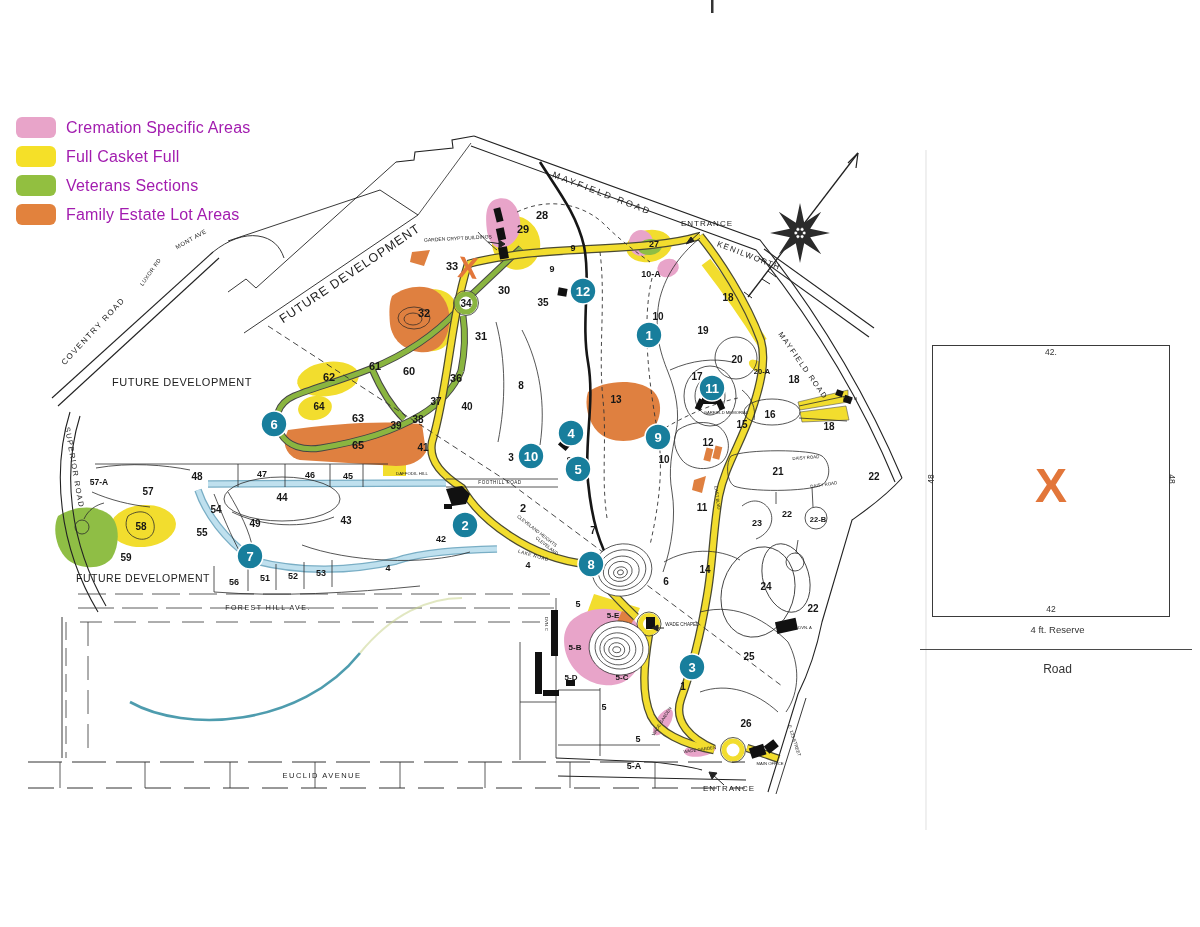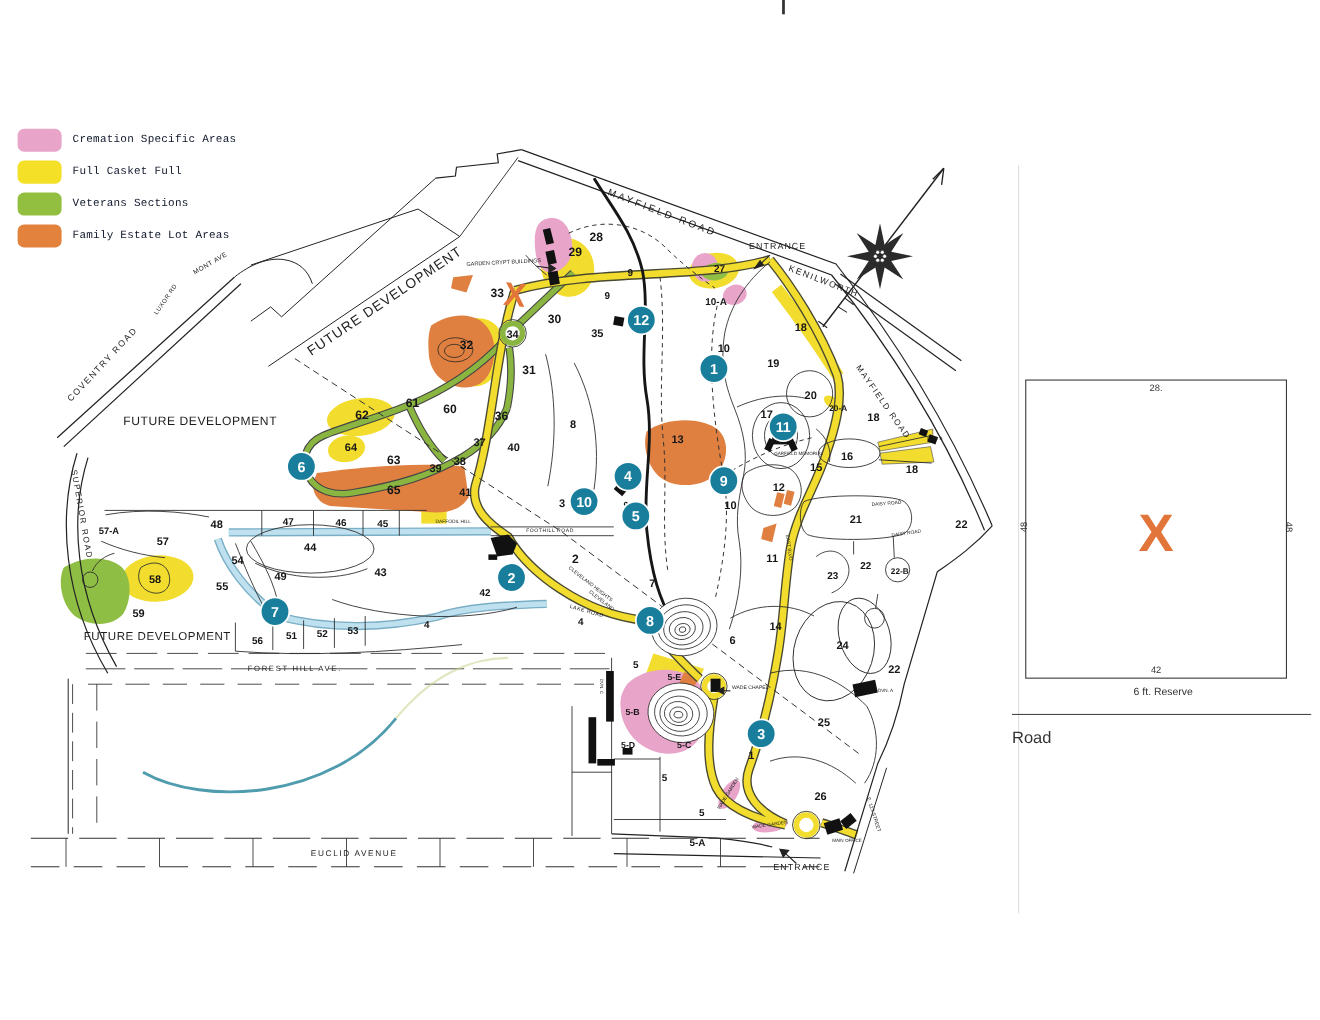--- a/index.html
+++ b/index.html
@@ -5,21 +5,21 @@
   html,body{margin:0;padding:0;}
   body{width:1200px;height:927px;background:#ffffff;position:relative;overflow:hidden;
        font-family:"Liberation Sans",sans-serif;}
   #stage{position:absolute;inset:0;width:1200px;height:927px;}
   svg{position:absolute;left:0;top:0;}
 
   
   #legend{position:absolute;left:16px;top:117px;z-index:5;}
   .lrow{display:flex;align-items:center;margin-bottom:8px;height:21px;}
   .sw{display:inline-block;width:40px;height:21px;border-radius:6px;flex:0 0 40px;}
-  .lb{margin-left:10px;font-size:10px;color:#0f172a;letter-spacing:.2px;font-family:Liberation Mono, monospace;}
+  .lb{margin-left:10px;font-size:16px;color:#a21caf;letter-spacing:.2px;}
 
   
   #logo{position:absolute;left:108px;top:660px;z-index:4;
         font-family:"DejaVu Serif","Liberation Serif",serif;
         font-size:45px;color:#2d7f95;letter-spacing:-1.5px;white-space:nowrap;}
 
   
   #panel{position:absolute;left:920px;top:138px;width:275px;height:560px;z-index:5;}
   #lotbox{position:absolute;left:12px;top:207px;width:236px;height:270px;border:1.3px solid #3a3a3a;}
   .dim{position:absolute;font-size:8.5px;color:#333;}
@@ -27,21 +27,21 @@
   #dim-bottom{left:0;right:0;bottom:2px;text-align:center;}
   #dim-left{left:-7px;top:128px;transform:rotate(-90deg);}
   #dim-right{right:-7px;top:128px;transform:rotate(90deg);}
   #lottext{position:absolute;left:-14px;right:-14px;top:52px;text-align:center;color:#1c1c1c;}
   #lottext .t1{font-size:11px;font-weight:bold;margin-bottom:3px;}
   #lottext .t2,#lottext .t3{font-size:10.5px;margin-bottom:2px;}
   #bigx{position:absolute;left:0;right:0;top:112px;text-align:center;
         font-size:48px;font-weight:bold;color:#e2763a;font-family:"Liberation Sans",sans-serif;}
   #reserve{position:absolute;left:0;width:100%;top:486px;text-align:center;font-size:9.5px;color:#333;}
   #panel-rule{position:absolute;left:0;top:511px;width:272px;border-top:1.6px solid #4a4a4a;}
-  #road-lbl{position:absolute;left:0;width:100%;top:524px;font-size:15px;color:#333;}
+  #road-lbl{position:absolute;left:0;width:100%;top:524px;text-align:center;font-size:12px;color:#333;}
 
   
   .sn{font-family:"Liberation Sans",sans-serif;font-weight:700;fill:#161616;}
   .rl{font-family:"Liberation Sans",sans-serif;font-weight:400;fill:#1d1d1d;}
   .mkc{fill:#187e9c;stroke:#ffffff;stroke-width:1.6;}
   .mkt{font-family:"Liberation Sans",sans-serif;font-weight:700;font-size:13px;fill:#ffffff;}
   .xmark{font-family:"Liberation Sans",sans-serif;font-weight:700;font-size:30px;fill:#e2763a;}
 </style>
 </head>
 <body>
@@ -502,24 +502,24 @@
       </div>
       <div class="lrow">
         <span class="sw" style="background: rgb(226, 130, 61);"></span>
         <span class="lb">Family Estate Lot Areas</span>
       </div>
     </div>
 
 
   <div id="panel">
     <div id="lotbox">
-      <div class="dim" id="dim-top">28.</div>
+      <div class="dim" id="dim-top">42.</div>
       <div class="dim" id="dim-bottom">42</div>
       <div class="dim" id="dim-left">48</div>
       <div class="dim" id="dim-right">48</div>
       <div id="bigx">X</div>
     </div>
-    <div id="reserve">6 ft. Reserve</div>
+    <div id="reserve">4 ft. Reserve</div>
     <div id="panel-rule"></div>
     <div id="road-lbl">Road</div>
   </div>
 
 </div>
 
 </body></html>

